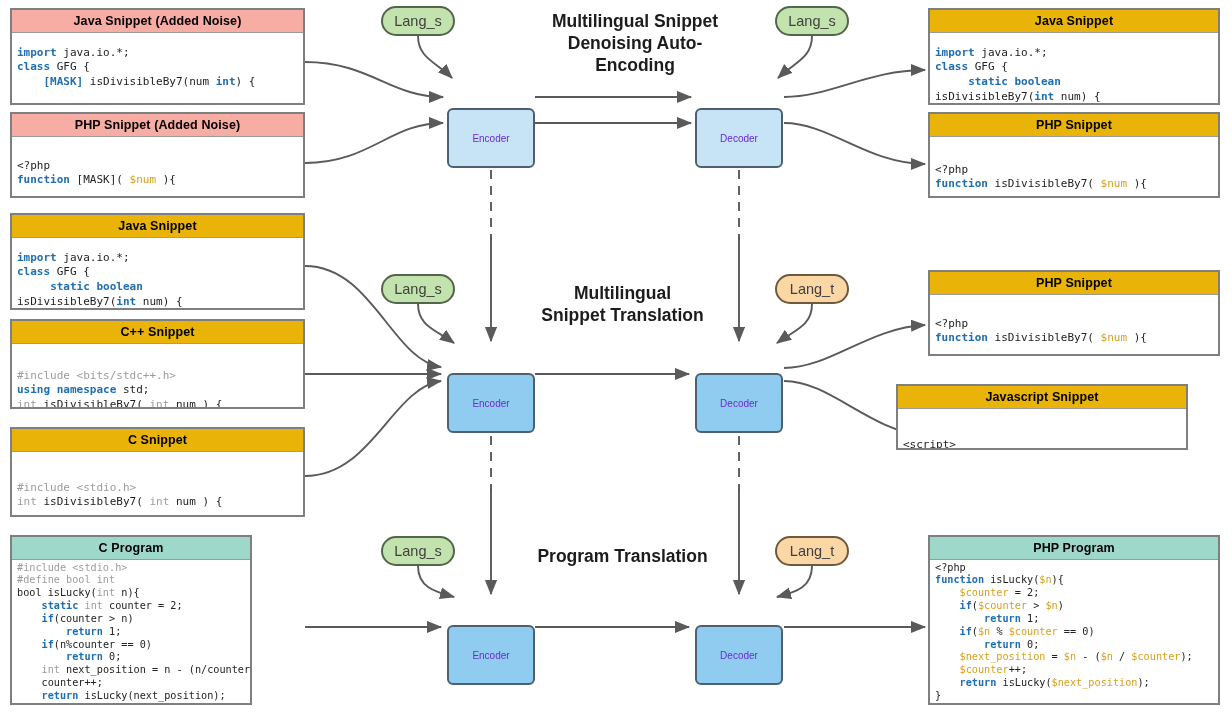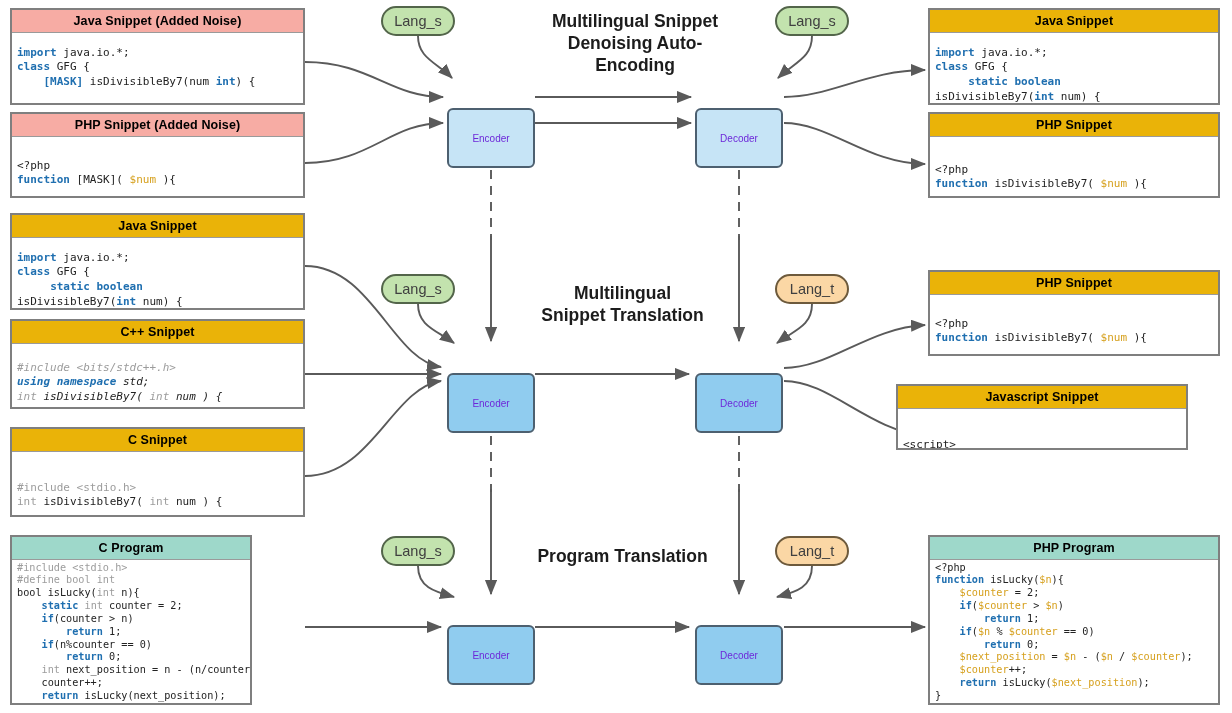--- a/index.html
+++ b/index.html
@@ -157,21 +157,21 @@
   <div class="panel" style="left:10px; top:213px; width:295px; height:97px;">
     <div class="panel-head h-snip">Java Snippet</div>
     <div class="panel-body pad-top"><span class="kw">import</span> java.io.*;
 <span class="kw">class</span> GFG {
      <span class="kw">static boolean</span>
 isDivisibleBy7(<span class="kw">int</span> num) {</div>
   </div>
 
   <div class="panel" style="left:10px; top:319px; width:295px; height:90px;">
     <div class="panel-head h-snip">C++ Snippet</div>
-    <div class="panel-body" style="padding-top:17px;font-style:italic;"><span class="cmt">#include &lt;bits/stdc++.h&gt;</span>
+    <div class="panel-body" style="padding-top:25px;"><span class="cmt">#include &lt;bits/stdc++.h&gt;</span>
 <span class="kw">using namespace</span> std;
 <span class="cmt">int</span> isDivisibleBy7( <span class="cmt">int</span> num ) {</div>
   </div>
 
   <div class="panel" style="left:10px; top:427px; width:295px; height:90px;">
     <div class="panel-head h-snip">C Snippet</div>
     <div class="panel-body" style="padding-top:29px;"><span class="cmt">#include &lt;stdio.h&gt;</span>
 <span class="cmt">int</span> isDivisibleBy7( <span class="cmt">int</span> num ) {</div>
   </div>
 

